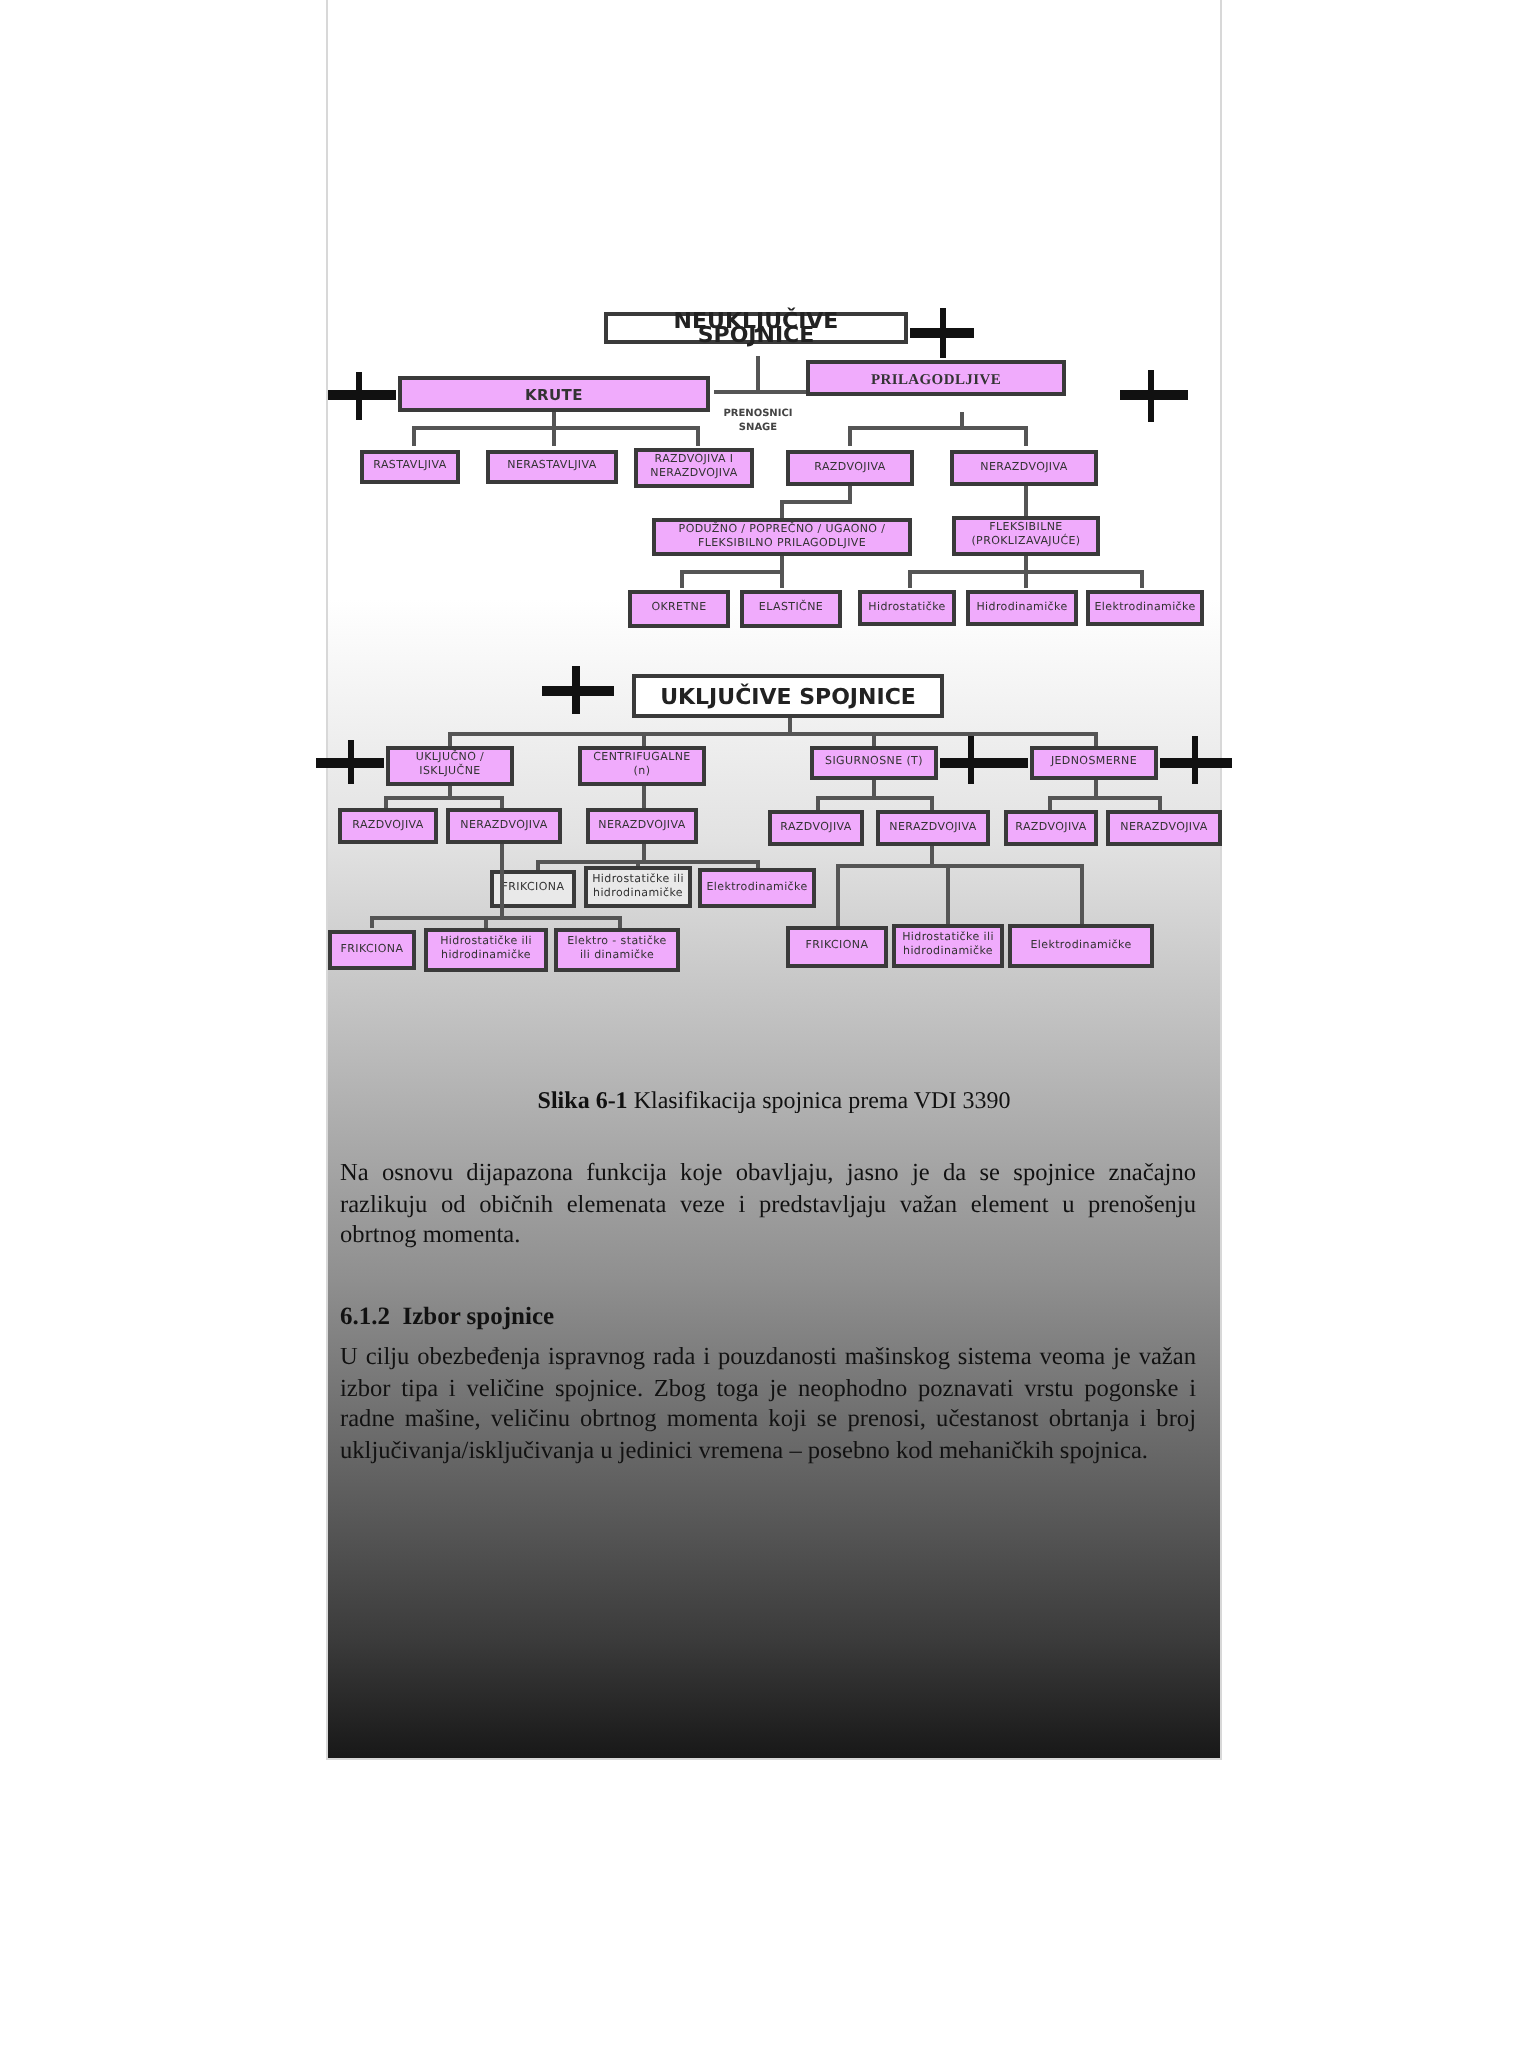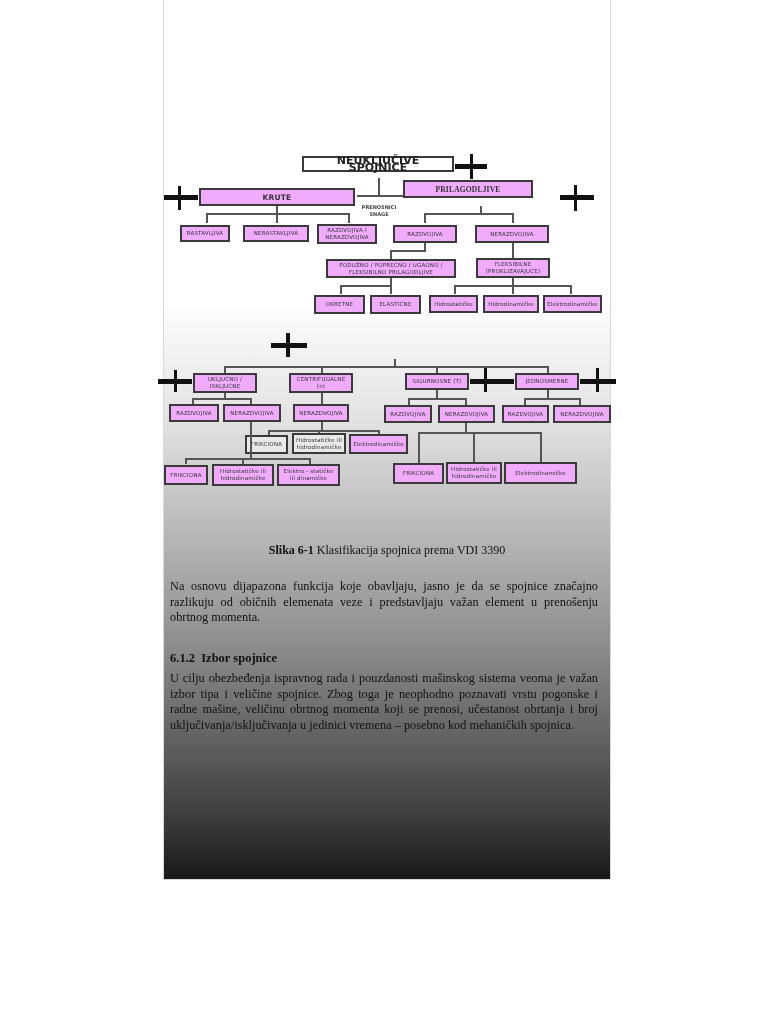--- a/index.html
+++ b/index.html
@@ -90,20 +90,21 @@
   <div class="line" style="left:454px;top:285px;width:118px;height:2px;"></div>
   <div class="line" style="left:454px;top:285px;width:2px;height:9px;"></div>
   <div class="line" style="left:512px;top:285px;width:2px;height:9px;"></div>
   <div class="line" style="left:570px;top:285px;width:2px;height:9px;"></div>
   <div class="box small" style="left:429px;top:295px;width:49px;height:18px;">Hidrostatičke</div>
   <div class="box small" style="left:483px;top:295px;width:56px;height:18px;">Hidrodinamičke</div>
   <div class="box small" style="left:543px;top:295px;width:59px;height:18px;">Elektrodinamičke</div>
 
   <div class="shaft" style="left:271px;top:343px;width:36px;height:5px;"></div>
   <div class="shaft" style="left:286px;top:333px;width:4px;height:24px;"></div>
+  <div class="box title" style="left:316px;top:337px;width:156px;height:22px;">UKLJUČIVE SPOJNICE</div>
 
   <div class="line" style="left:394px;top:359px;width:2px;height:8px;"></div>
   <div class="line" style="left:224px;top:366px;width:324px;height:2px;"></div>
   <div class="line" style="left:224px;top:366px;width:2px;height:7px;"></div>
   <div class="line" style="left:321px;top:366px;width:2px;height:7px;"></div>
   <div class="line" style="left:436px;top:366px;width:2px;height:7px;"></div>
   <div class="line" style="left:547px;top:366px;width:2px;height:7px;"></div>
 
   <div class="box small" style="left:193px;top:373px;width:64px;height:20px;">UKLJUČNO / ISKLJUČNE</div>
   <div class="box small" style="left:289px;top:373px;width:64px;height:20px;">CENTRIFUGALNE (n)</div>

